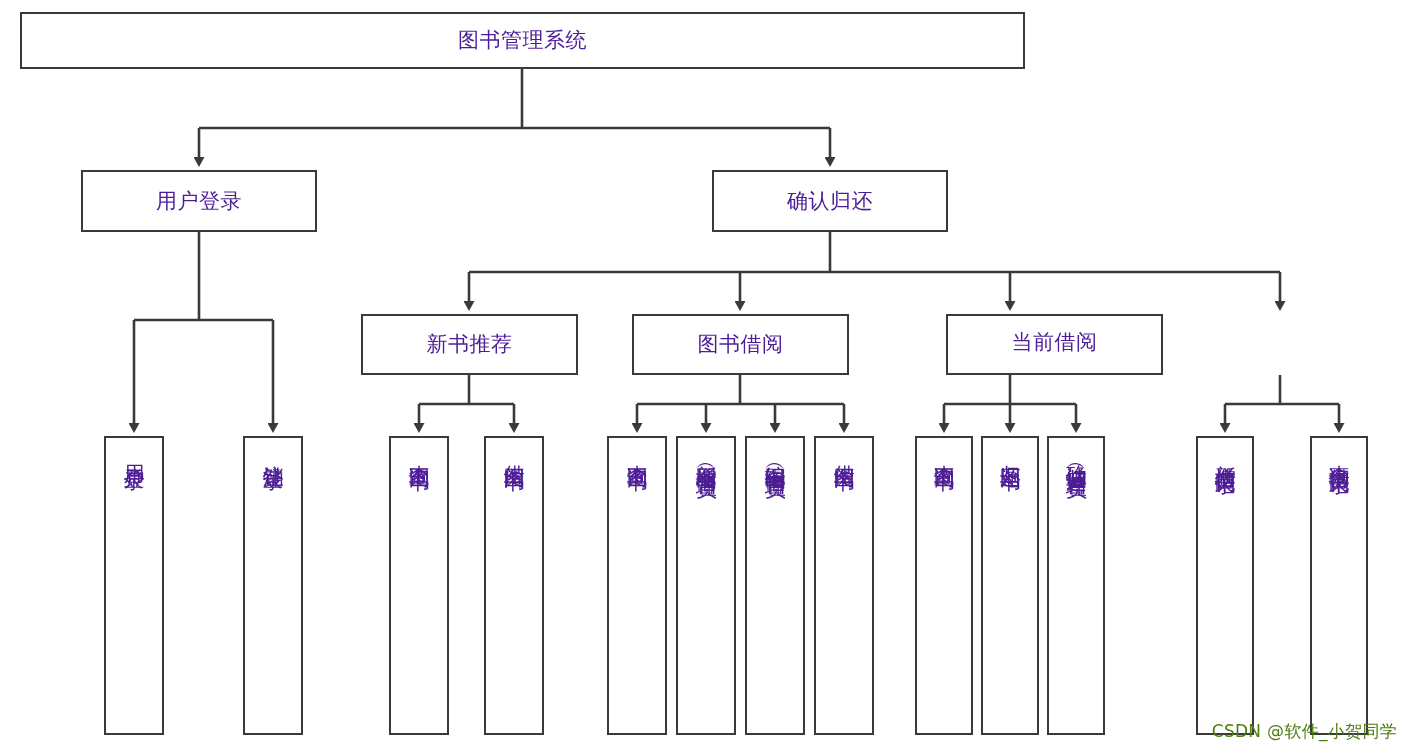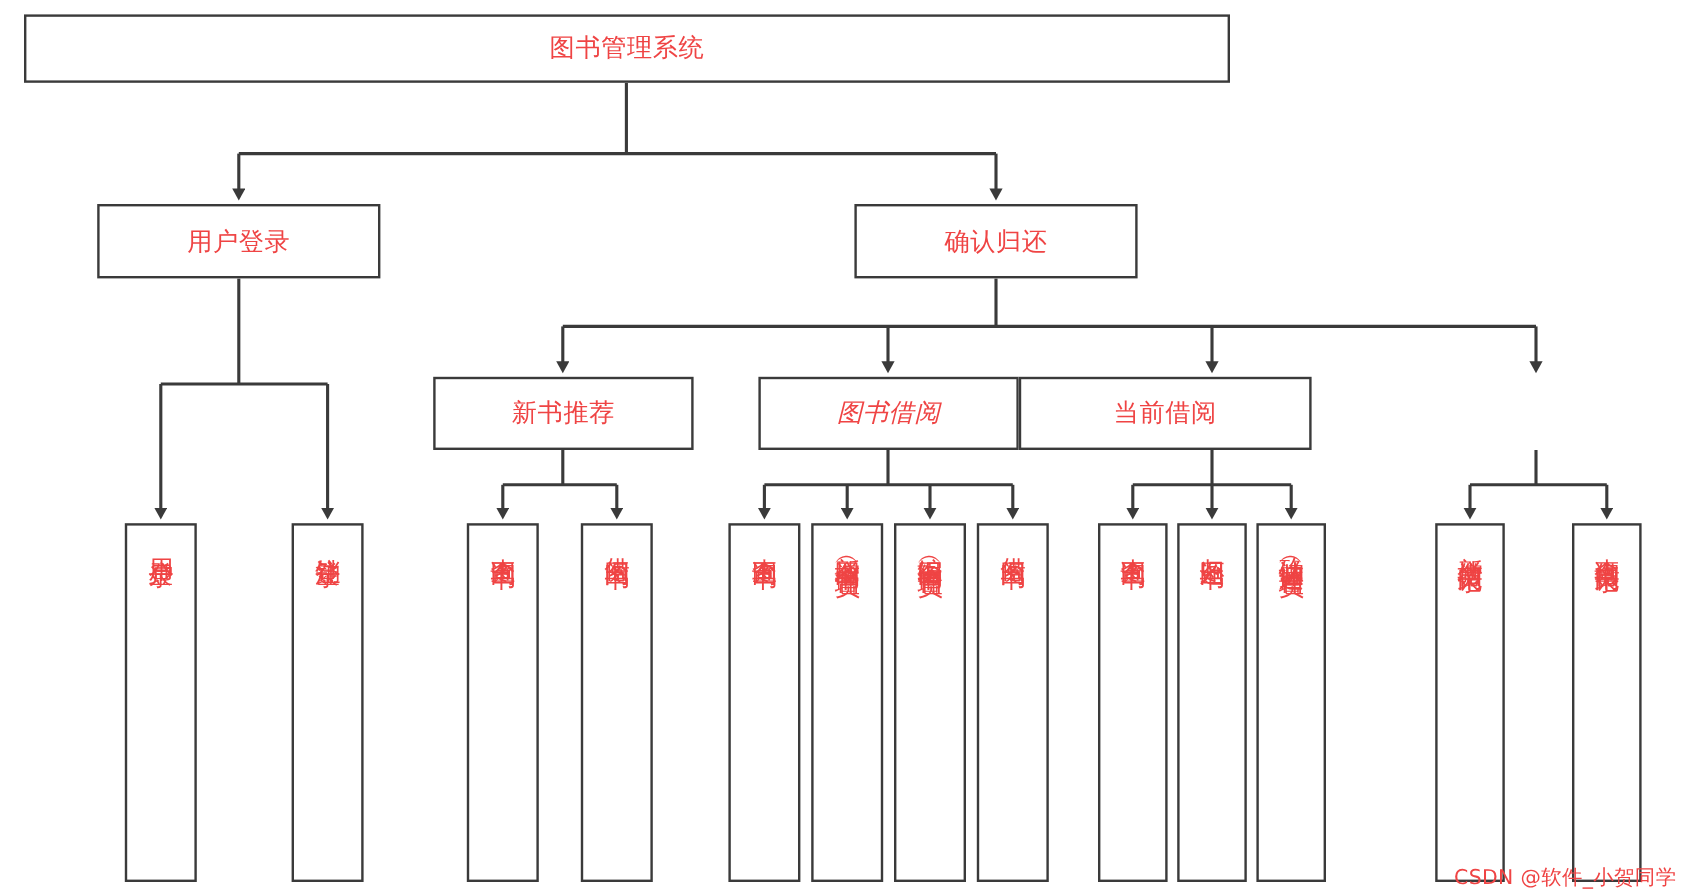--- a/index.html
+++ b/index.html
@@ -28,21 +28,21 @@
     pointer-events: none;
   }
   .node {
     position: absolute;
     box-sizing: border-box;
     background: #ffffff;
     border: 2px solid #3a3a3a;
     display: flex;
     align-items: center;
     justify-content: center;
-    color: #ef4444;
+    color: #4c1d95;
     text-align: center;
   }
   .node .label {
     display: block;
     line-height: 1.16;
     letter-spacing: 0.5px;
   }
   .node.horizontal .label {
     writing-mode: horizontal-tb;
     font-size: 21px;
@@ -56,21 +56,21 @@
     text-orientation: upright;
     font-size: 21px;
     letter-spacing: 2px;
     white-space: nowrap;
   }
   #watermark {
     position: absolute;
     right: 8px;
     bottom: 4px;
     font-size: 17px;
-    color: #ef4444;
+    color: #4d7c0f;
     white-space: nowrap;
     letter-spacing: 0.3px;
   }
 </style>
 </head>
 <body>
 
 <div id="diagram-root">
 
   <svg class="edges" viewBox="0 0 1405 747">
@@ -130,24 +130,24 @@
   <div class="node horizontal" style="left:81px; top:170px; width:236px; height:62px;">
     <span class="label">用户登录</span>
   </div>
   <div class="node horizontal" style="left:712px; top:170px; width:236px; height:62px;">
     <span class="label">确认归还</span>
   </div>
 
   <div class="node horizontal" style="left:361px; top:314px; width:217px; height:61px;">
     <span class="label">新书推荐</span>
   </div>
-  <div class="node horizontal" style="left:632px; top:314px; width:217px; height:61px;font-style:italic;">
+  <div class="node horizontal" style="left:632px; top:314px; width:217px; height:61px;">
     <span class="label">图书借阅</span>
   </div>
-  <div class="node horizontal" style="left:849px; top:314px; width:244px; height:61px;">
+  <div class="node horizontal" style="left:946px; top:314px; width:217px; height:61px;font-family:Liberation Mono, monospace;">
     <span class="label">当前借阅</span>
   </div>
 
   <div class="node vertical" style="left:104px; top:436px; width:60px; height:299px;">
     <span class="label">用户登录</span>
   </div>
   <div class="node vertical" style="left:243px; top:436px; width:60px; height:299px;">
     <span class="label">注销登录</span>
   </div>
   <div class="node vertical" style="left:389px; top:436px; width:60px; height:299px;">

